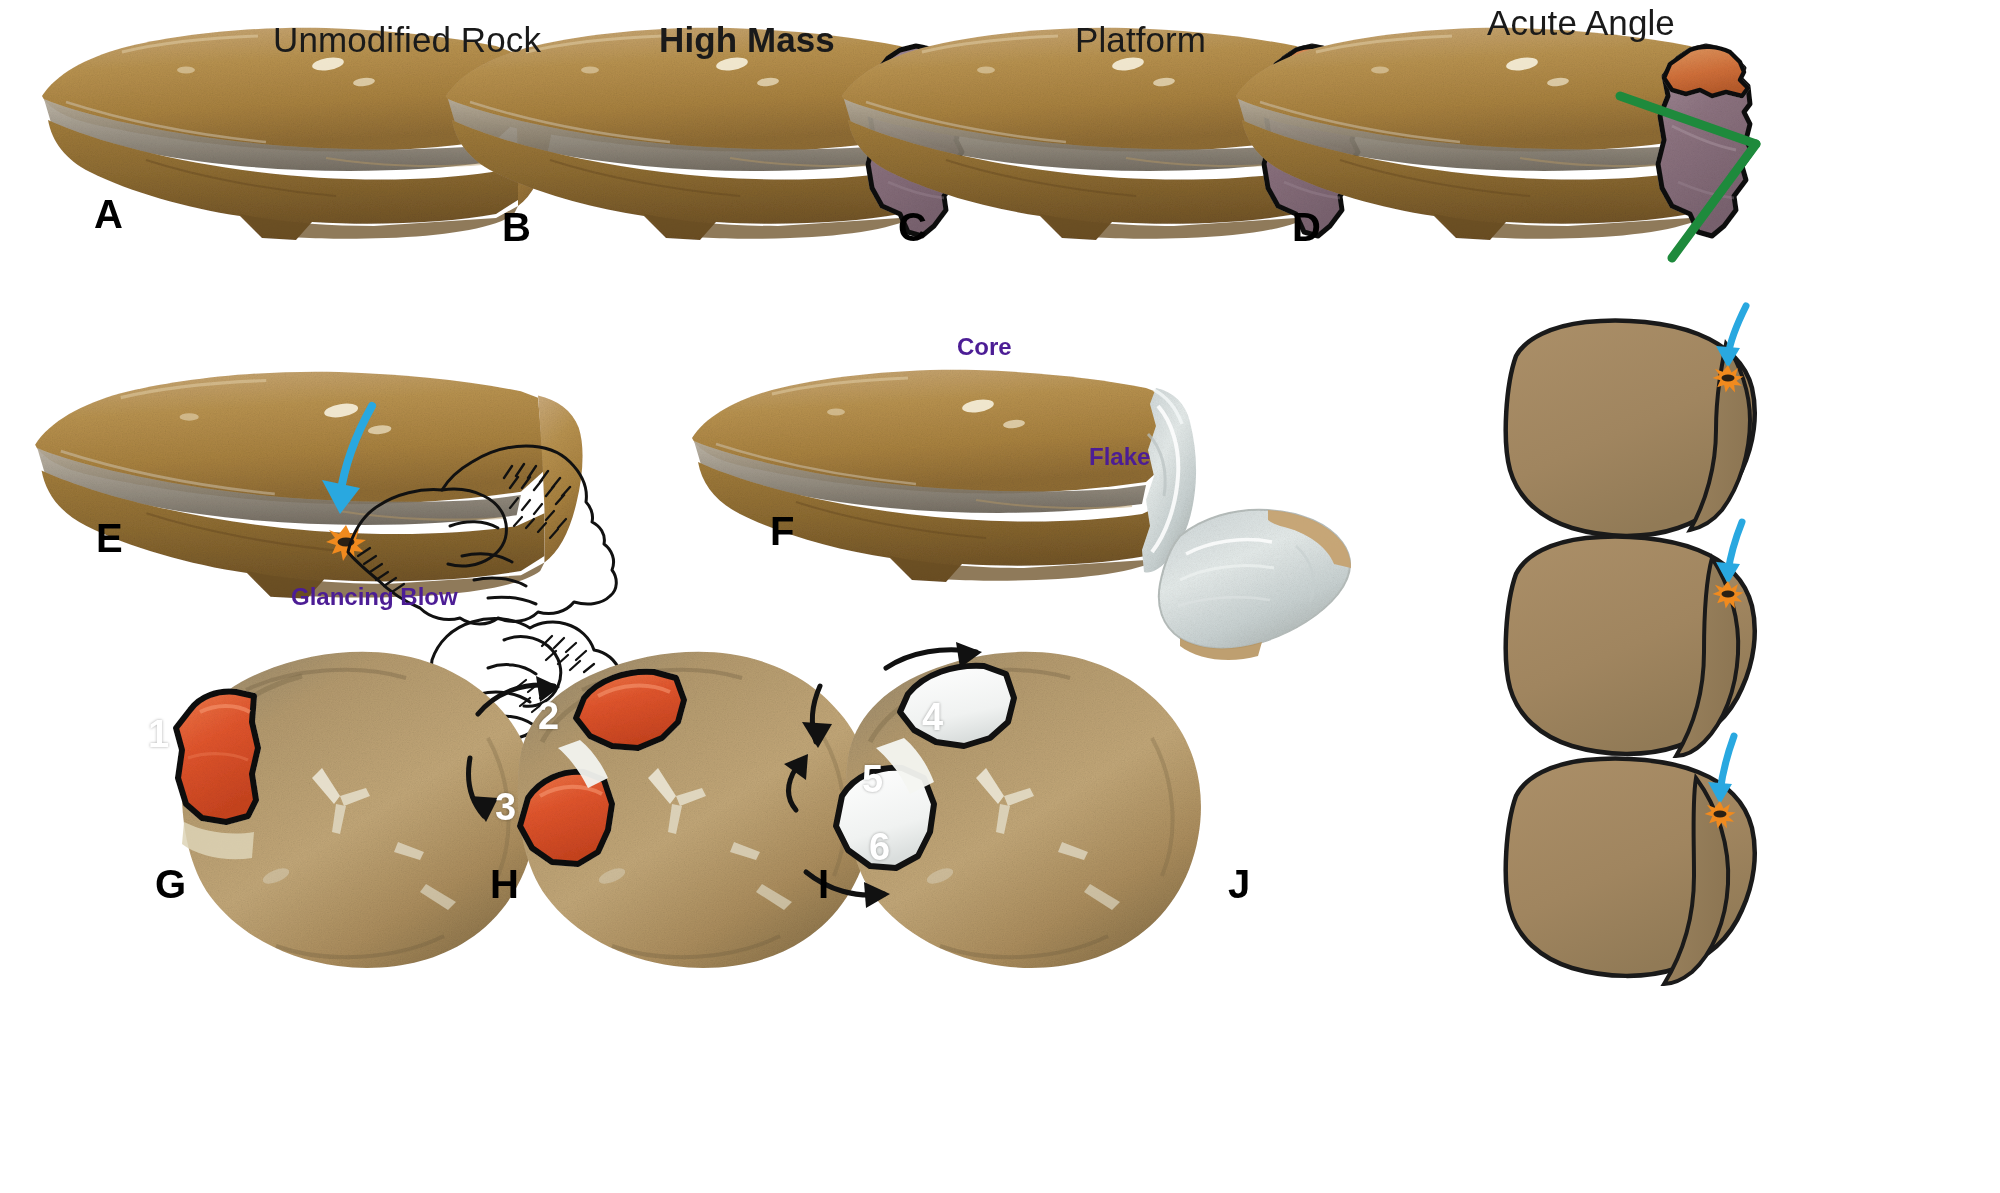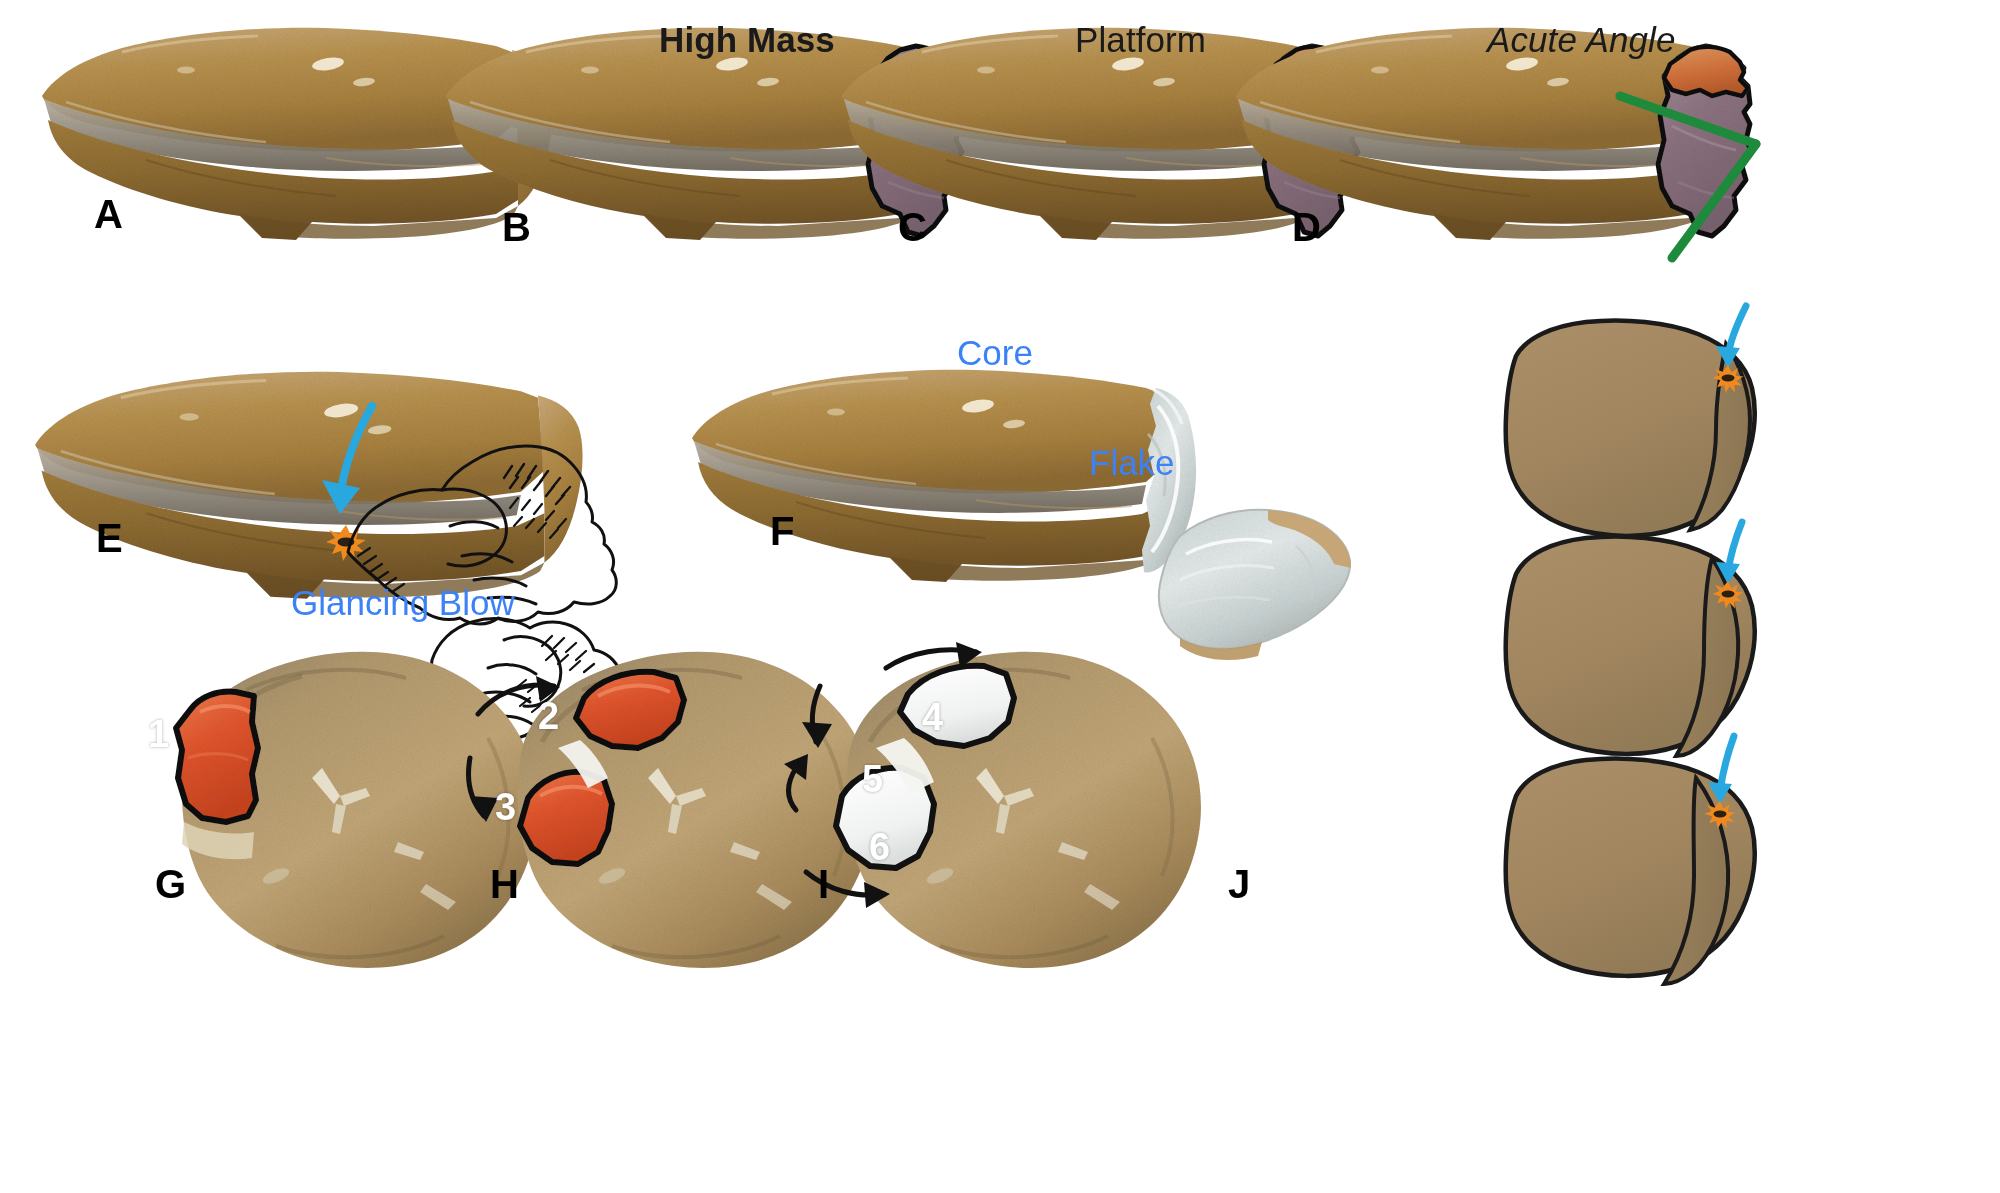--- a/index.html
+++ b/index.html
@@ -2,21 +2,21 @@
 <html><head>
 <meta charset="utf-8">
 <style>
   html,body{margin:0;padding:0;background:#ffffff;}
   body{width:2000px;height:1193px;position:relative;overflow:hidden;
        font-family:"Liberation Sans","DejaVu Sans",sans-serif;color:#000;}
   .fig{position:absolute;left:0;top:0;width:2000px;height:1193px;}
   .hdr{position:absolute;font-size:35px;font-weight:400;color:#1a1a1a;
        white-space:nowrap;text-align:center;letter-spacing:.1px;}
   .plab{position:absolute;font-size:40px;font-weight:700;color:#000;}
-  .cap{position:absolute;font-size:35px;font-weight:400;color:#3b82f6;white-space:nowrap;}
+  .cap{position:absolute;font-size:24px;font-weight:700;color:#4c1d95;white-space:nowrap;}
   .scarnum{position:absolute;font-size:38px;font-weight:700;color:#fff;
            text-shadow:0 0 3px rgba(0,0,0,.35);}
   svg{position:absolute;left:0;top:0;overflow:visible;}
   .svgwrap{position:absolute;left:0;top:0;width:2000px;height:1193px;pointer-events:none;}
 </style>
 </head>
 <body>
 
 <div class="fig">
 
@@ -443,23 +443,24 @@
         <path d="M0,-13 L3.5,-5.5 L10,-10 L7.6,-2.3 L15.5,-1.5 L8.5,2.7
                  L14,7.7 L6.2,6.9 L7,14.6 L1.5,8.5 L-2.3,14.6 L-3.9,6.9
                  L-10.8,9.2 L-7.7,2.3 L-15.5,0 L-8.5,-3.1 L-13.1,-9.2 L-5.4,-6.2 Z" fill="#f08a1e"></path>
         <ellipse cx="0" cy="0" rx="6.5" ry="3.4" fill="#2a2014"></ellipse>
       </g>
     </g>
 
   </svg>
   </div>
 
+  <div class="hdr" style="left:273px;top:20px;">Unmodified Rock</div>
   <div class="hdr" style="left:659px;top:20px;font-weight:bold;">High Mass</div>
   <div class="hdr" style="left:1075px;top:20px;">Platform</div>
-  <div class="hdr" style="left:1487px;top:20px;font-style:italic;">Acute Angle</div>
+  <div class="hdr" style="left:1487px;top:3px;">Acute Angle</div>
 
   <div class="plab" style="left:94px;top:192px;">A</div>
   <div class="plab" style="left:502px;top:205px;">B</div>
   <div class="plab" style="left:898px;top:205px;">C</div>
   <div class="plab" style="left:1292px;top:205px;">D</div>
   <div class="plab" style="left:96px;top:516px;">E</div>
   <div class="plab" style="left:770px;top:509px;">F</div>
   <div class="plab" style="left:155px;top:862px;">G</div>
   <div class="plab" style="left:490px;top:862px;">H</div>
   <div class="plab" style="left:818px;top:862px;">I</div>

